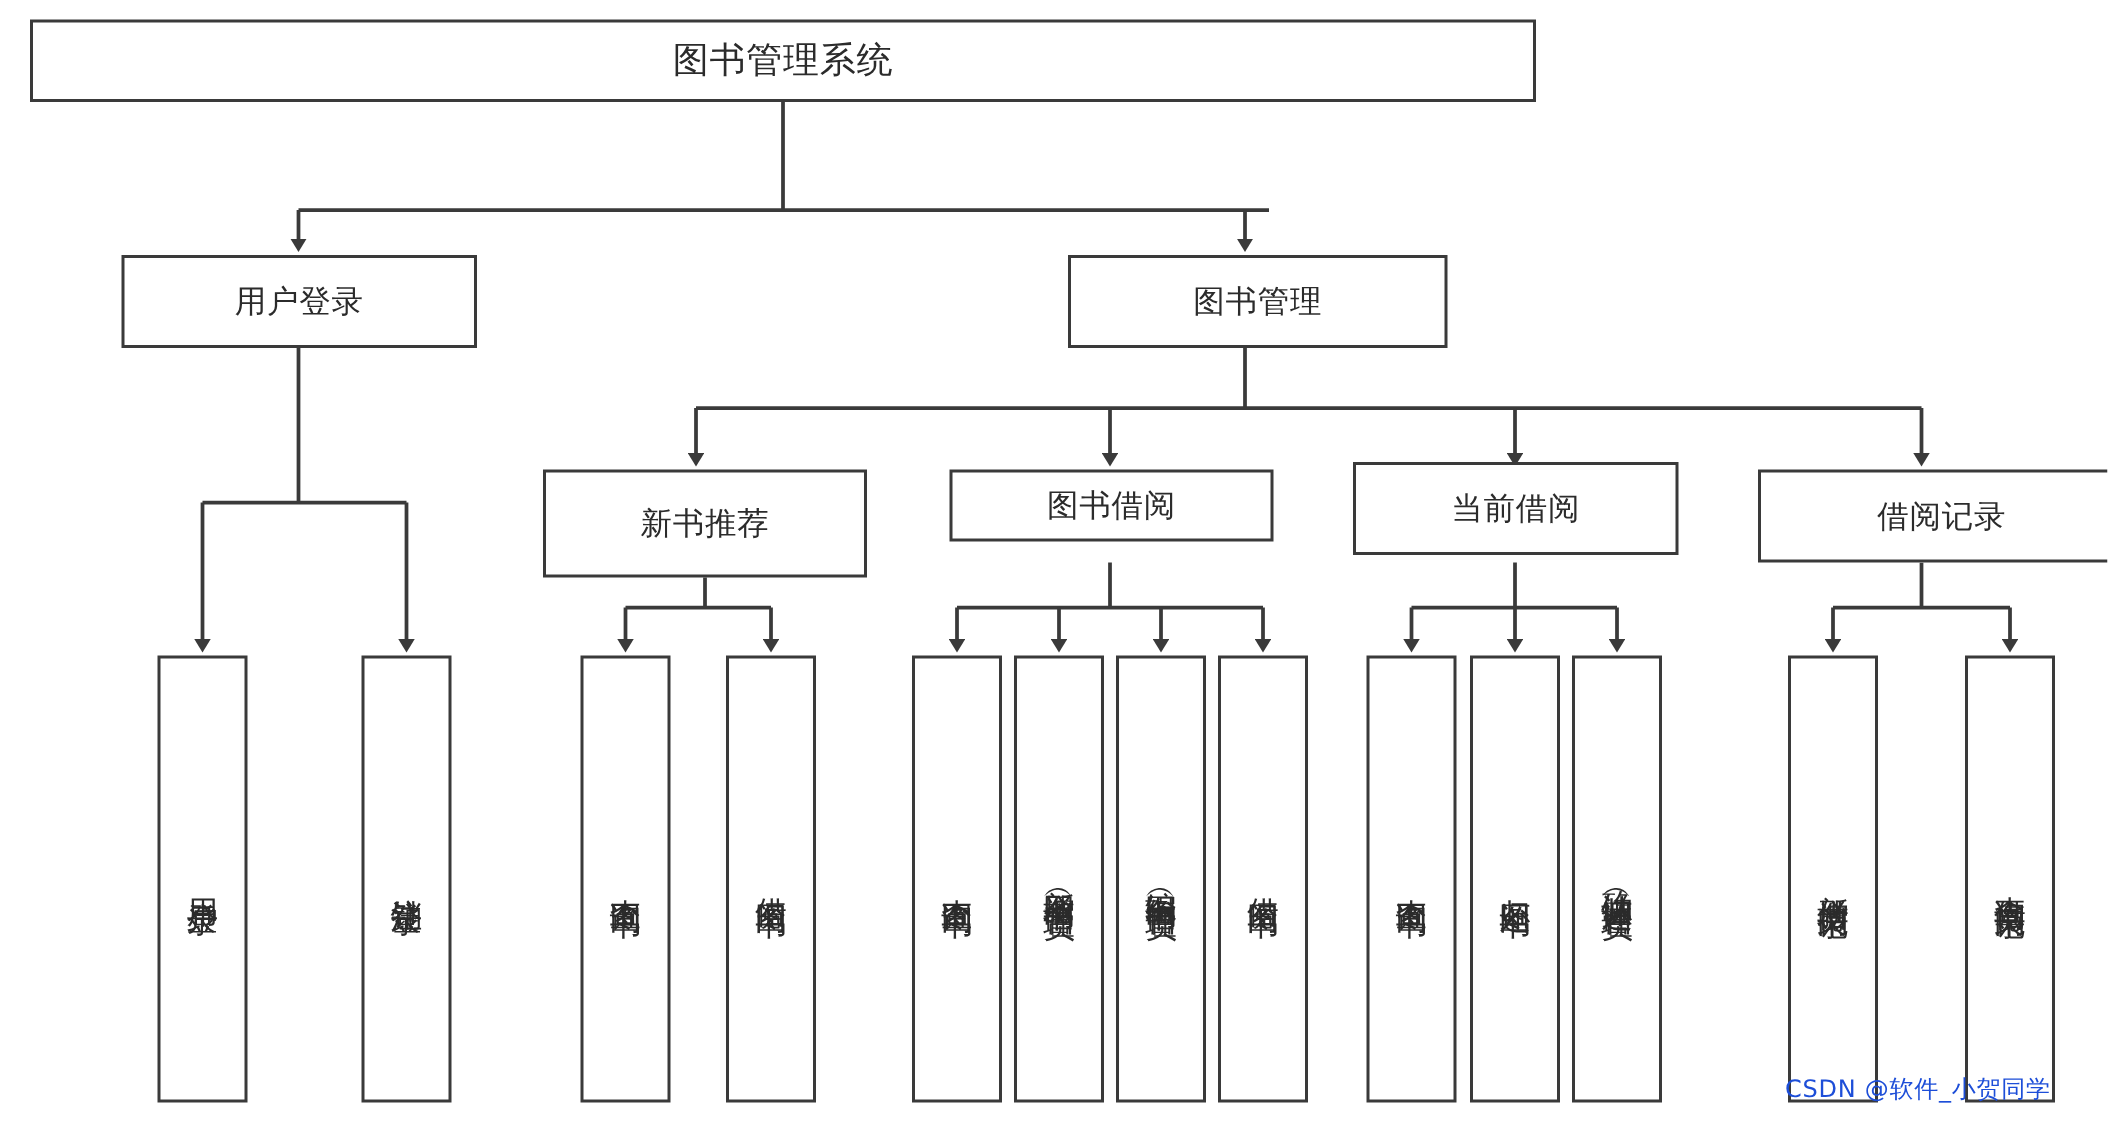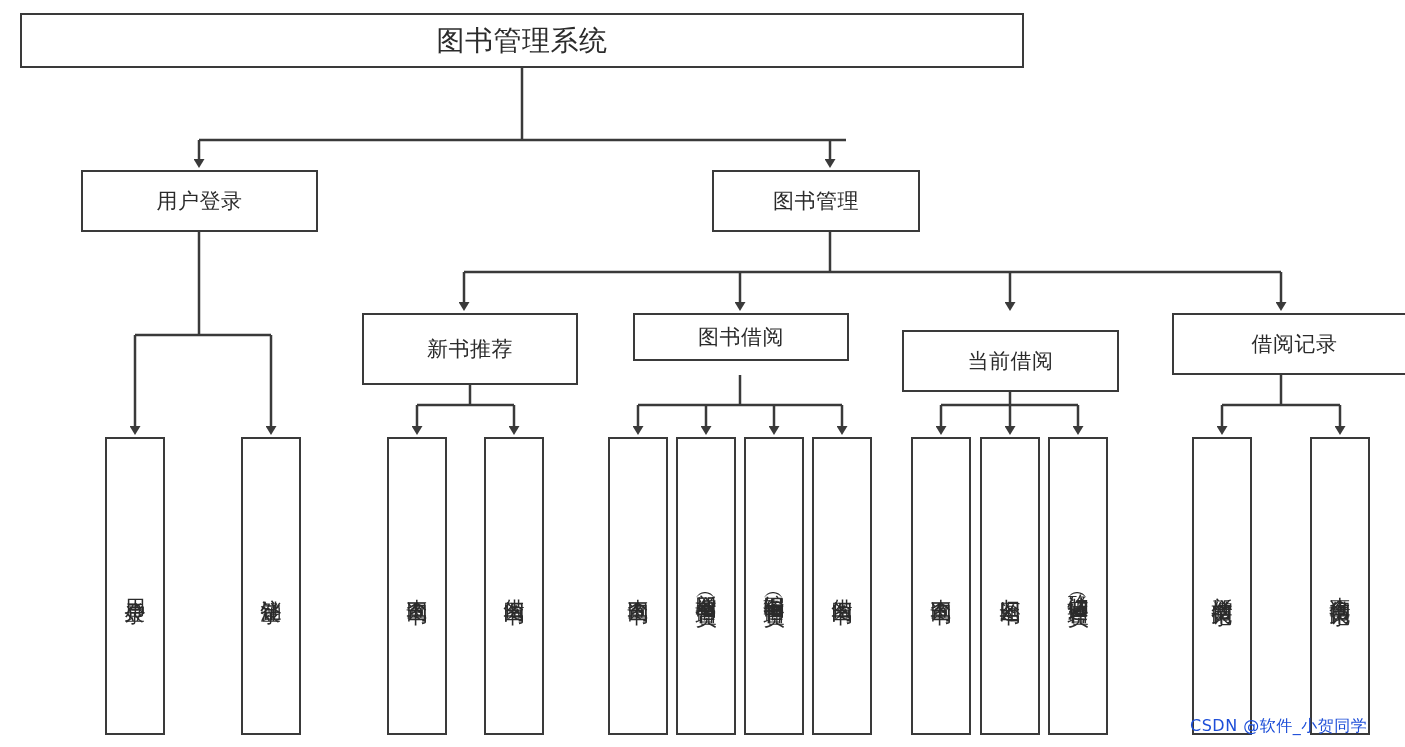--- a/index.html
+++ b/index.html
@@ -41,21 +41,21 @@
     text-align: center;
     line-height: 1.18;
     letter-spacing: 0.5px;
     white-space: nowrap;
   }
   
   .node.horiz .node-label {
     font-size: 21px;
   }
   .node.root .node-label {
-    font-size: 28px;
+    font-size: 24px;
   }
   
   .node.vert {
     align-items: center;
     justify-content: center;
   }
   .node.vert .node-label {
     writing-mode: vertical-rl;
     text-orientation: upright;
     font-size: 21px;
@@ -127,33 +127,33 @@
   </svg>
 
   <div class="node horiz root" style="left:20px; top:13px; width:1004px; height:55px;">
     <span class="node-label">图书管理系统</span>
   </div>
 
   <div class="node horiz" style="left:81px; top:170px; width:237px; height:62px;">
     <span class="node-label">用户登录</span>
   </div>
 
-  <div class="node horiz" style="left:712px; top:170px; width:208px; height:62px;">
+  <div class="node horiz" style="left:712px; top:170px; width:253px; height:62px;">
     <span class="node-label">图书管理</span>
   </div>
 
   <div class="node horiz" style="left:362px; top:313px; width:216px; height:72px;">
     <span class="node-label">新书推荐</span>
   </div>
 
   <div class="node horiz" style="left:633px; top:313px; width:216px; height:48px;">
     <span class="node-label">图书借阅</span>
   </div>
 
-  <div class="node horiz" style="left:902px; top:330px; width:217px; height:62px;">
+  <div class="node horiz" style="left:902px; top:308px; width:217px; height:62px;">
     <span class="node-label">当前借阅</span>
   </div>
 
   <div class="node horiz" style="left:1172px; top:313px; width:245px; height:62px;">
     <span class="node-label">借阅记录</span>
   </div>
 
   <div class="node vert" style="left:105px; top:437px; width:60px; height:298px;">
     <span class="node-label">用户登录</span>
   </div>

